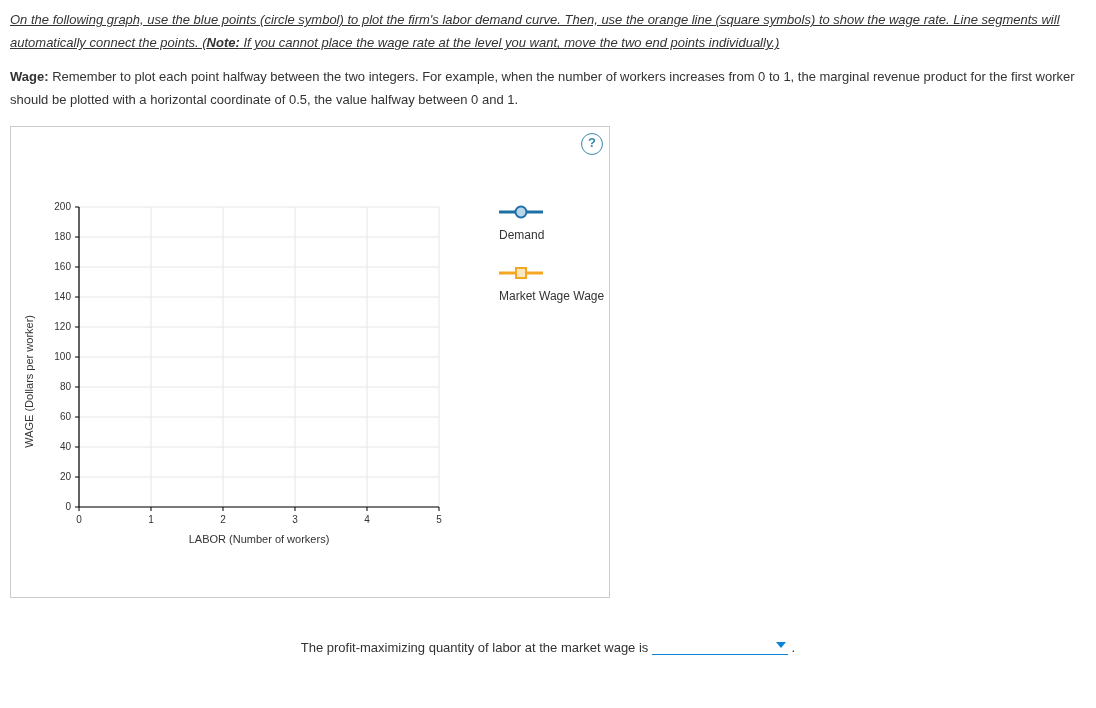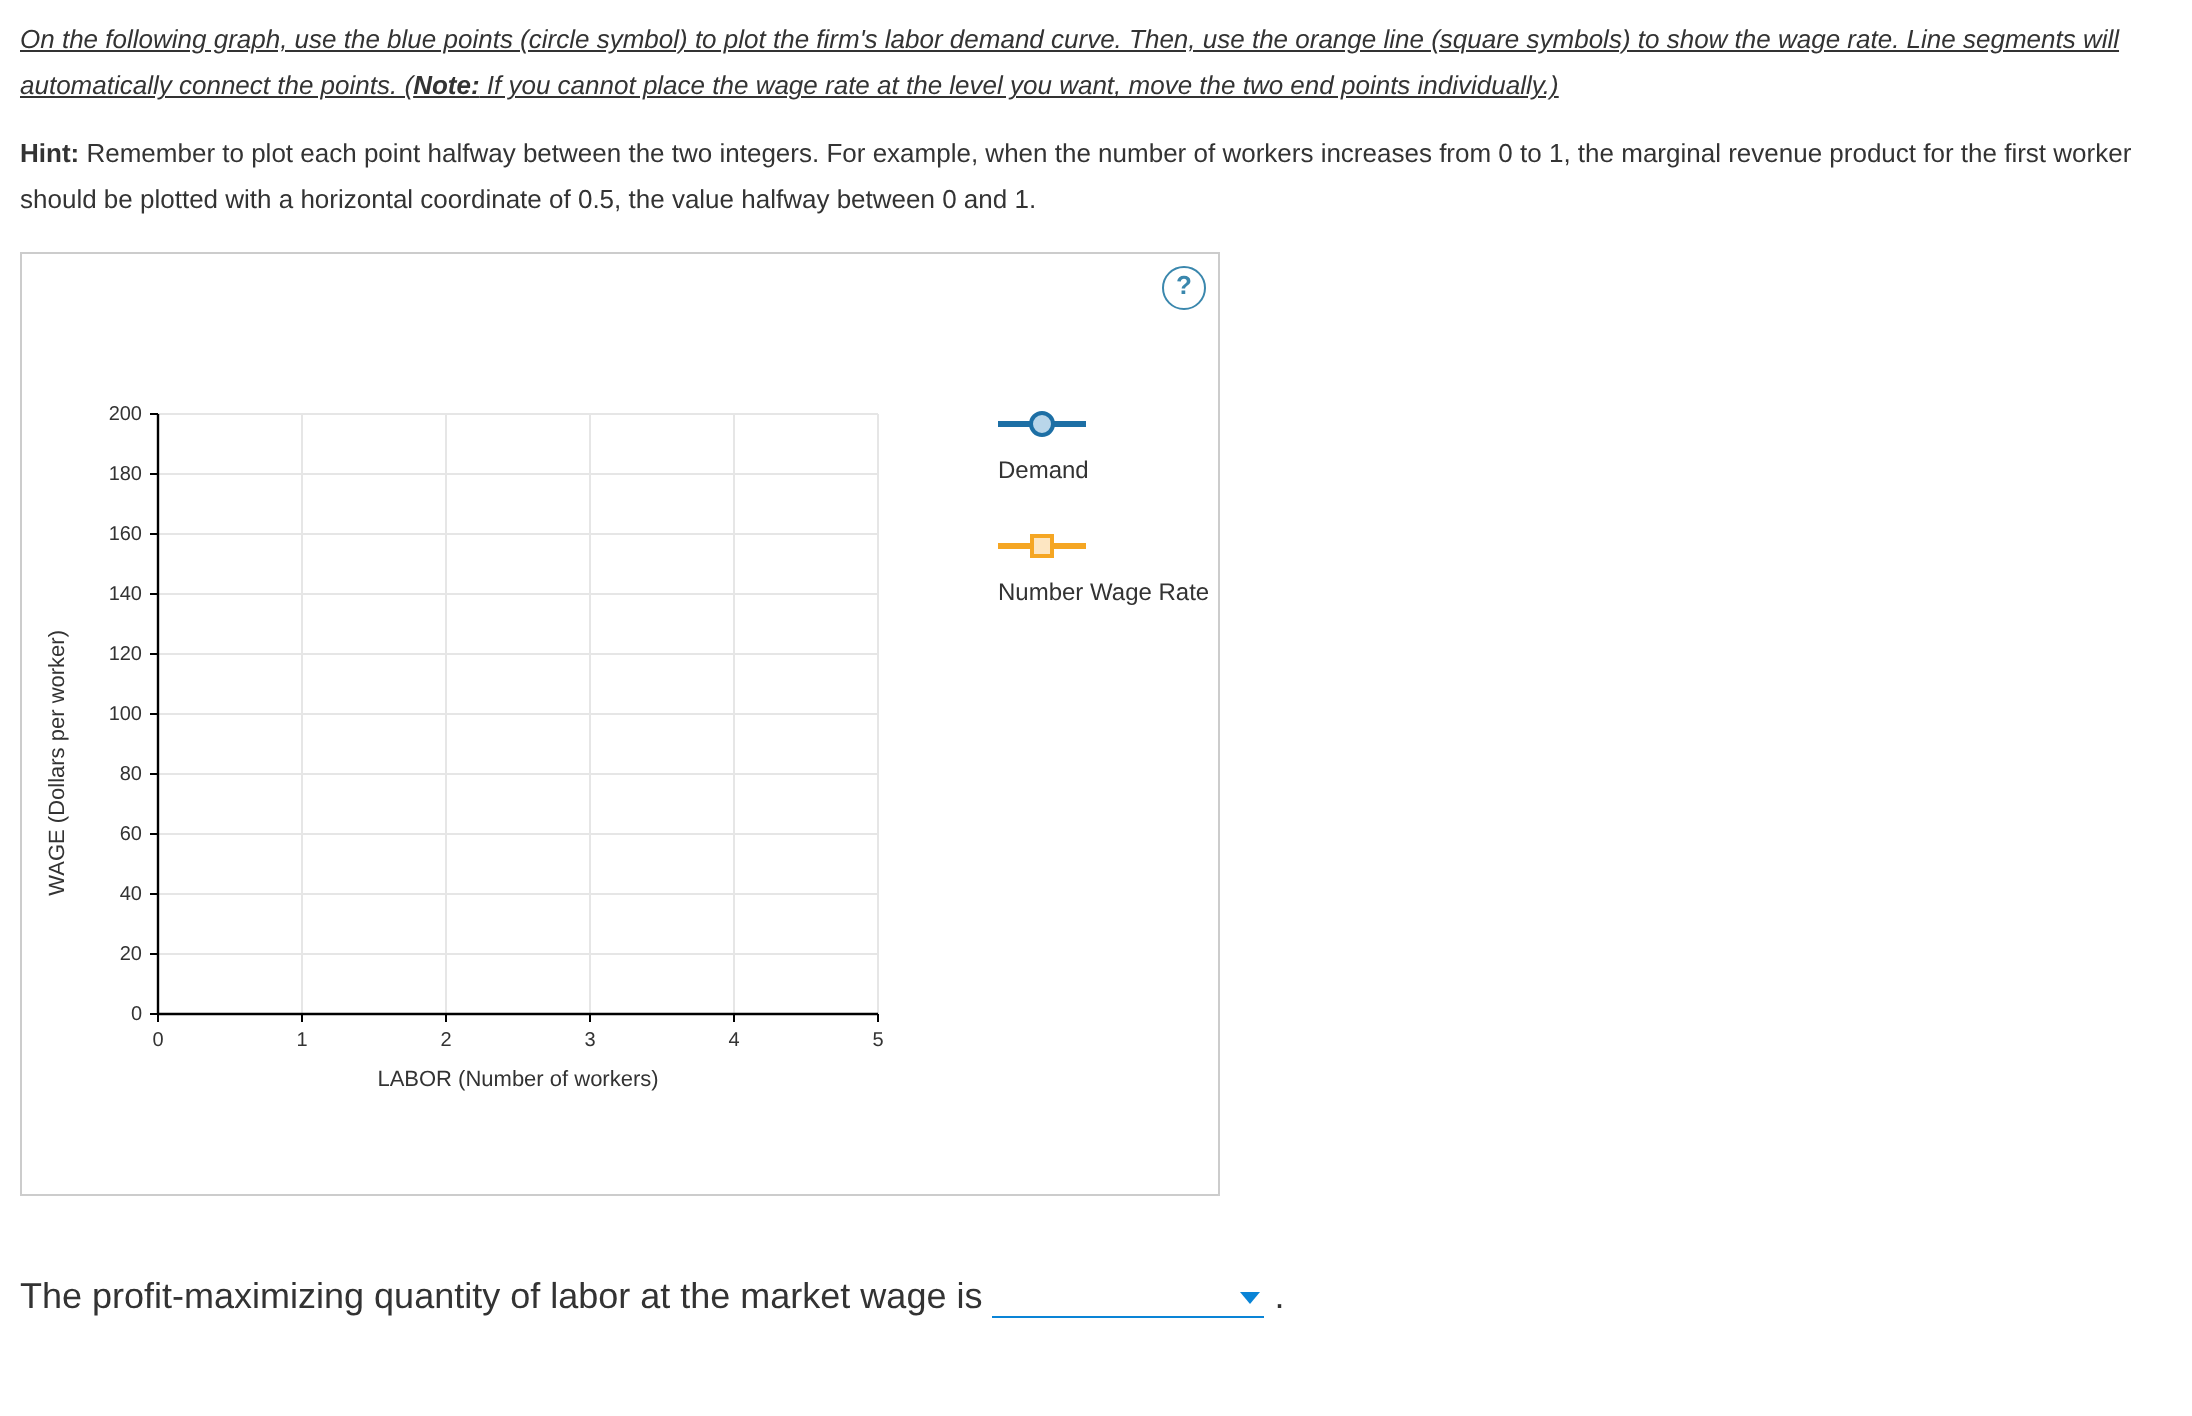--- a/index.html
+++ b/index.html
@@ -82,21 +82,22 @@
   }
   .legend-item {
     margin-bottom: 24px;
     cursor: move;
   }
   .legend-symbol {
     margin-bottom: 6px;
   }
   .question {
     margin-top: 40px;
-    font-size: 18px;
+    font-size: 13px;
+    text-align: center;
   }
   .dropdown {
     display: inline-block;
     border-bottom: 1px solid #0a84d6;
     min-width: 120px;
     height: 16px;
     vertical-align: bottom;
     position: relative;
     padding-right: 16px;
     cursor: pointer;
@@ -112,21 +113,21 @@
   }
 </style>
 </head>
 <body>
 
 <div class="instructions">
   <span class="italic">On the following graph, use the blue points (circle symbol) to plot the firm's labor demand curve. Then, use the orange line (square symbols) to show the wage rate. Line segments will automatically connect the points. (</span><span class="italic" style="font-weight:bold;font-style:italic">Note:</span><span class="italic"> If you cannot place the wage rate at the level you want, move the two end points individually.)</span>
 </div>
 
 <div class="hint">
-  <b>Hint:</b><span> Remember to plot each point halfway between the two integers. For example, when the number of workers increases from 0 to 1, the marginal revenue product for the first worker should be plotted with a horizontal coordinate of 0.5, the value halfway between 0 and 1.</span>
+  <b>Wage:</b><span> Remember to plot each point halfway between the two integers. For example, when the number of workers increases from 0 to 1, the marginal revenue product for the first worker should be plotted with a horizontal coordinate of 0.5, the value halfway between 0 and 1.</span>
 </div>
 
 <div class="graph-panel">
   <div class="help-btn">?</div>
 
   <div class="chart-wrap">
 
     <div class="chart-area">
       <div class="ylabel">WAGE (Dollars per worker)</div>
 
@@ -213,21 +214,21 @@
         <div>Demand</div>
       </div>
       <div class="legend-item">
         <div class="legend-symbol">
           <svg width="44" height="14">
               <line x1="0" y1="7" x2="16" y2="7" stroke="#f5a623" stroke-width="3"></line>
               <line x1="28" y1="7" x2="44" y2="7" stroke="#f5a623" stroke-width="3"></line>
               <rect x="17" y="2" width="10" height="10" fill="#fde6c2" stroke="#f5a623" stroke-width="2"></rect>
             </svg>
         </div>
-        <div>Number Wage Rate</div>
+        <div>Market Wage Wage</div>
       </div>
     </div>
 
   </div>
 </div>
 
 <div class="question">
   <span>The profit-maximizing quantity of labor at the market wage is </span>
   <span class="dropdown">
     <span class="arrow"></span>

